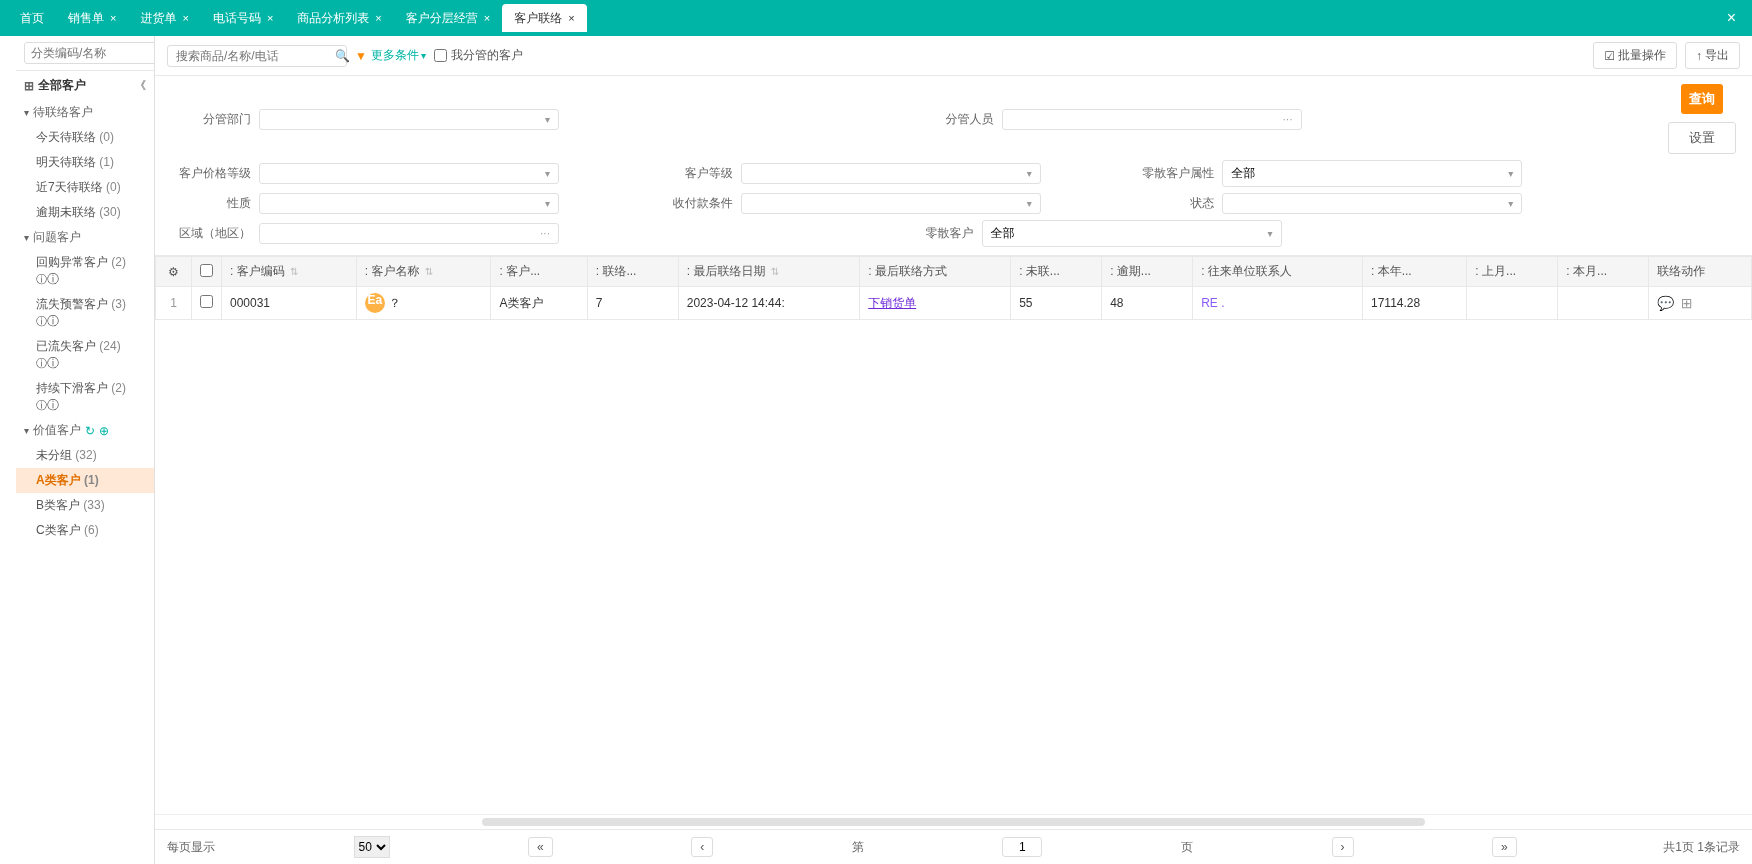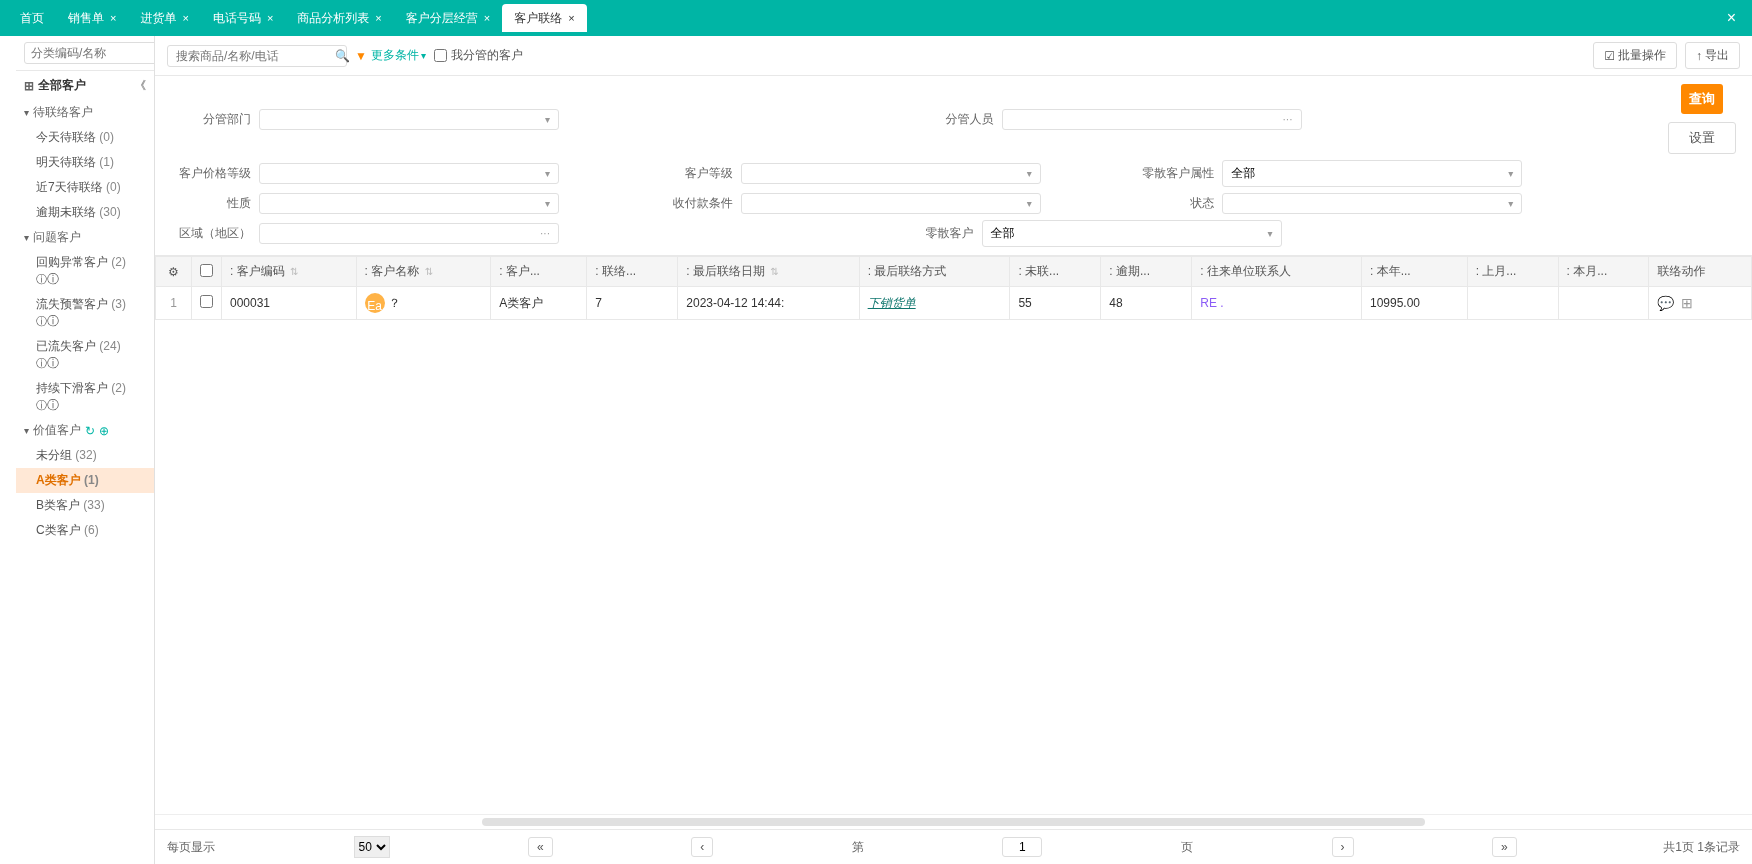--- a/index.html
+++ b/index.html
@@ -103,21 +103,21 @@
     .table-area { flex: 1; overflow: auto; background: #fff; }
     table { width: 100%; border-collapse: collapse; font-size: 12px; }
     thead tr { background: #f5f5f5; }
     thead th {
       border: 1px solid #e8e8e8; padding: 6px 8px; text-align: left; white-space: nowrap;
       font-weight: normal; color: #555; position: relative;
     }
     thead th .th-sort { color: #bbb; margin-left: 2px; font-size: 10px; }
     tbody tr { border-bottom: 1px solid #f0f0f0; }
     tbody td { border: 1px solid #e8e8e8; padding: 6px 8px; color: #333; white-space: nowrap; }
-    .link-text { color: #0f766e; cursor: pointer; text-decoration: underline; font-style: italic; }
+    .link-text { color: #6d28d9; cursor: pointer; text-decoration: underline; }
 
     
     .table-footer {
       display: flex; align-items: center; padding: 6px 12px; background: #fff;
       border-top: 1px solid #e8e8e8; gap: 8px; justify-content: space-between;
     }
     .footer-label { color: #666; }
     .page-size-select {
       border: 1px solid #ddd; border-radius: 0; padding: 2px 0; font-size: 12px;
       outline: none; cursor: pointer;
@@ -146,22 +146,22 @@
     .action-icons { display: flex; gap: 6px; align-items: center; }
     .action-icon { color: #999; cursor: pointer; font-size: 14px; }
 
     .checkbox-col { width: 30px; text-align: center; }
 
     .customer-name-box {
       display: inline-flex; align-items: center; gap: 4px;
     }
     .name-avatar {
       width: 20px; height: 20px; background: #ffb347; border-radius: 50%;
-      display: inline-flex; align-items: flex-end; justify-content: center;
-      color: #fff; font-size: 10px; font-weight: normal;
+      display: inline-flex; align-items: flex-start; justify-content: center;
+      color: #fff; font-size: 10px; font-weight: bold;
     }
   </style>
 </head>
 <body>
 
 <div class="top-nav">
   <div class="nav-tab home">
     <span>首页</span>
   </div>
   <div class="nav-tab">
@@ -495,21 +495,21 @@
             <td>
               <span>55</span>
             </td>
             <td>
               <span>48</span>
             </td>
             <td>
               <span style="color:#8b5cf6;">RE .</span>
             </td>
             <td>
-              <span>10995.00</span>
+              <span>17114.28</span>
             </td>
             <td>
               <span></span>
             </td>
             <td>
               <span></span>
             </td>
             <td>
               <div class="action-icons">
                 <span class="action-icon">💬</span>

